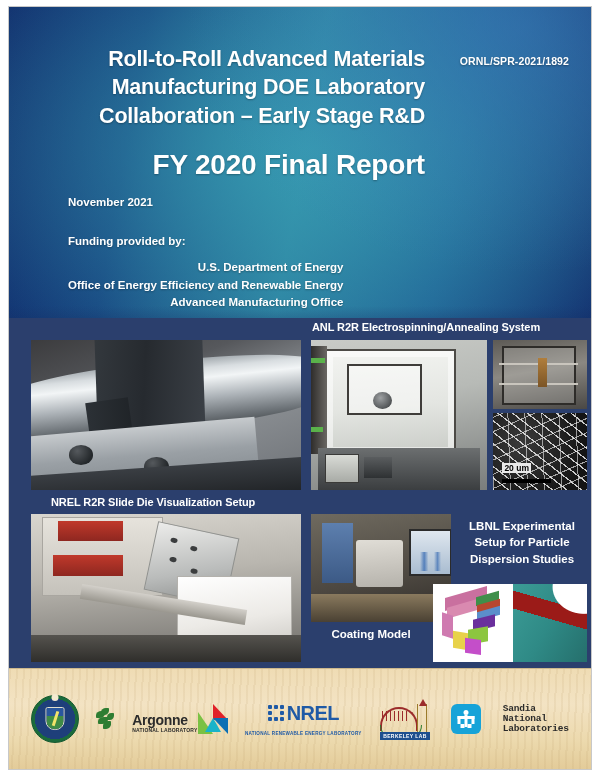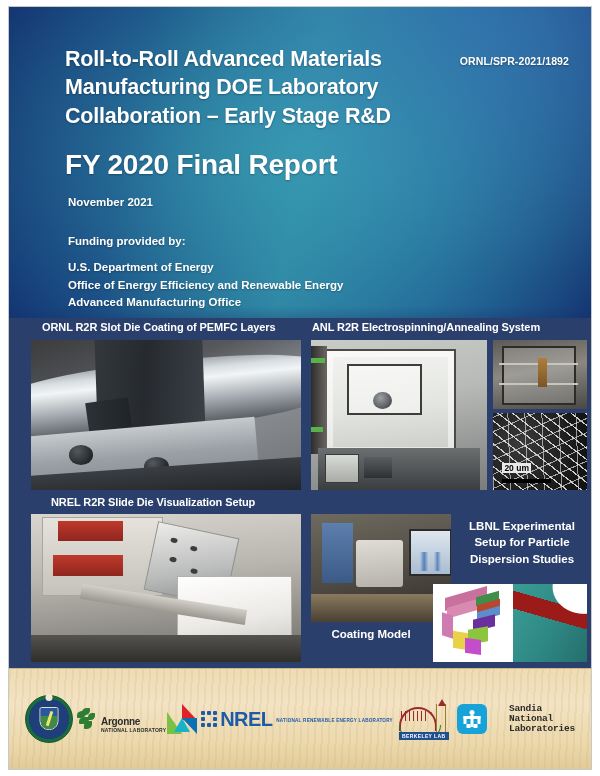--- a/index.html
+++ b/index.html
@@ -22,20 +22,21 @@
     background:#123a6b;
   }
 
   
   .hero{
     position:absolute;left:0;top:0;right:0;height:341px;
     background:
       radial-gradient(120% 150% at 88% 6%, rgba(60,120,185,.55) 0%, rgba(60,120,185,0) 48%),
       radial-gradient(110% 120% at 52% 42%, rgba(57,160,180,.85) 0%, rgba(57,160,180,0) 62%),
       linear-gradient(100deg,#12306e 0%, #15407d 22%, #2b7d9e 50%, #1d5b92 74%, #13306f 100%);
+    text-align: right;
   }
   .hero:after{
     content:"";position:absolute;left:0;right:0;bottom:0;height:42px;
     background:linear-gradient(180deg, rgba(20,45,95,0) 0%, rgba(22,48,100,.85) 100%);
   }
 
   .title{
     position:absolute;left:56px;top:38px;width:360px;
     color:#ffffff;font-size:21.5px;line-height:1.32;font-weight:bold;
     letter-spacing:-.2px;
@@ -233,26 +234,26 @@
   .or-bot{font-family:"Liberation Serif", serif;font-size:15px;color:#2a2a2a;
     letter-spacing:.3px;border-bottom:1.2px solid #2e7d32;padding-bottom:1px;}
   .or-sub{font-family:"Liberation Serif", serif;font-size:6.5px;color:#3a3a3a;
     text-align:right;margin-top:1.5px;}
 
   
   .ar-wrap{display:flex;align-items:flex-end;gap:1px;}
   .ar-tri{width:30px;height:30px;position:relative;}
   .ar-tri b{position:absolute;width:0;height:0;}
   .ar-txt{display:flex;flex-direction:column;line-height:1;margin-bottom:1px;}
-  .ar-name{font-size:10px;font-weight:bold;color:#2b2b2b;letter-spacing:-.3px;}
+  .ar-name{font-size:14px;font-weight:bold;color:#2b2b2b;letter-spacing:-.3px;}
   .ar-sub{font-size:5px;font-weight:bold;color:#2b2b2b;letter-spacing:.2px;
     text-align:center;margin-top:1.5px;}
 
   
-  .nrel-wrap{display:flex;flex-direction:row;align-items:center;}
+  .nrel-wrap{display:flex;flex-direction:column;align-items:center;}
   .nrel-row{display:flex;align-items:center;gap:2px;}
   .nrel-grid{width:17px;height:17px;position:relative;}
   .nrel-grid i{position:absolute;width:4px;height:4px;background:#1f5aa6;border-radius:1px;}
   .nrel-name{font-size:20px;font-weight:bold;color:#1f5aa6;letter-spacing:-.6px;}
   .nrel-sub{font-size:4.6px;font-weight:bold;color:#1f5aa6;letter-spacing:.25px;margin-top:2px;}
 
   
   .bk{width:56px;height:40px;position:relative;}
   .bk-dome{position:absolute;left:2px;top:8px;width:34px;height:22px;
     border:2px solid #9b2b2b;border-bottom:none;border-radius:20px 20px 0 0;}
@@ -291,21 +292,20 @@
     <div class="fund-head">Funding provided by:</div>
     <div class="fund-lines">
       <div>U.S. Department of Energy</div>
       <div>Office of Energy Efficiency and Renewable Energy</div>
       <div>Advanced Manufacturing Office</div>
     </div>
   </div>
 
   <div class="mosaic">
 
-    <div class="cap" style="left:33px;top:3px;">ORNL R2R Slot Die Coating of PEMFC Layers</div>
     <div class="cap" style="left:303px;top:3px;">ANL R2R Electrospinning/Annealing System</div>
 
     <div class="ph ph-ornl">
       <div class="ornl-roller"></div>
       <div class="ornl-web"></div>
       <div class="ornl-web2"></div>
       <div class="ornl-plate"></div>
       <div class="ornl-bolt" style="left:14%;top:70%;width:9%;height:13%;"></div>
       <div class="ornl-bolt" style="left:42%;top:78%;width:9%;height:13%;"></div>
       <div class="ornl-bolt" style="left:62%;top:84%;width:6%;height:9%;"></div>

